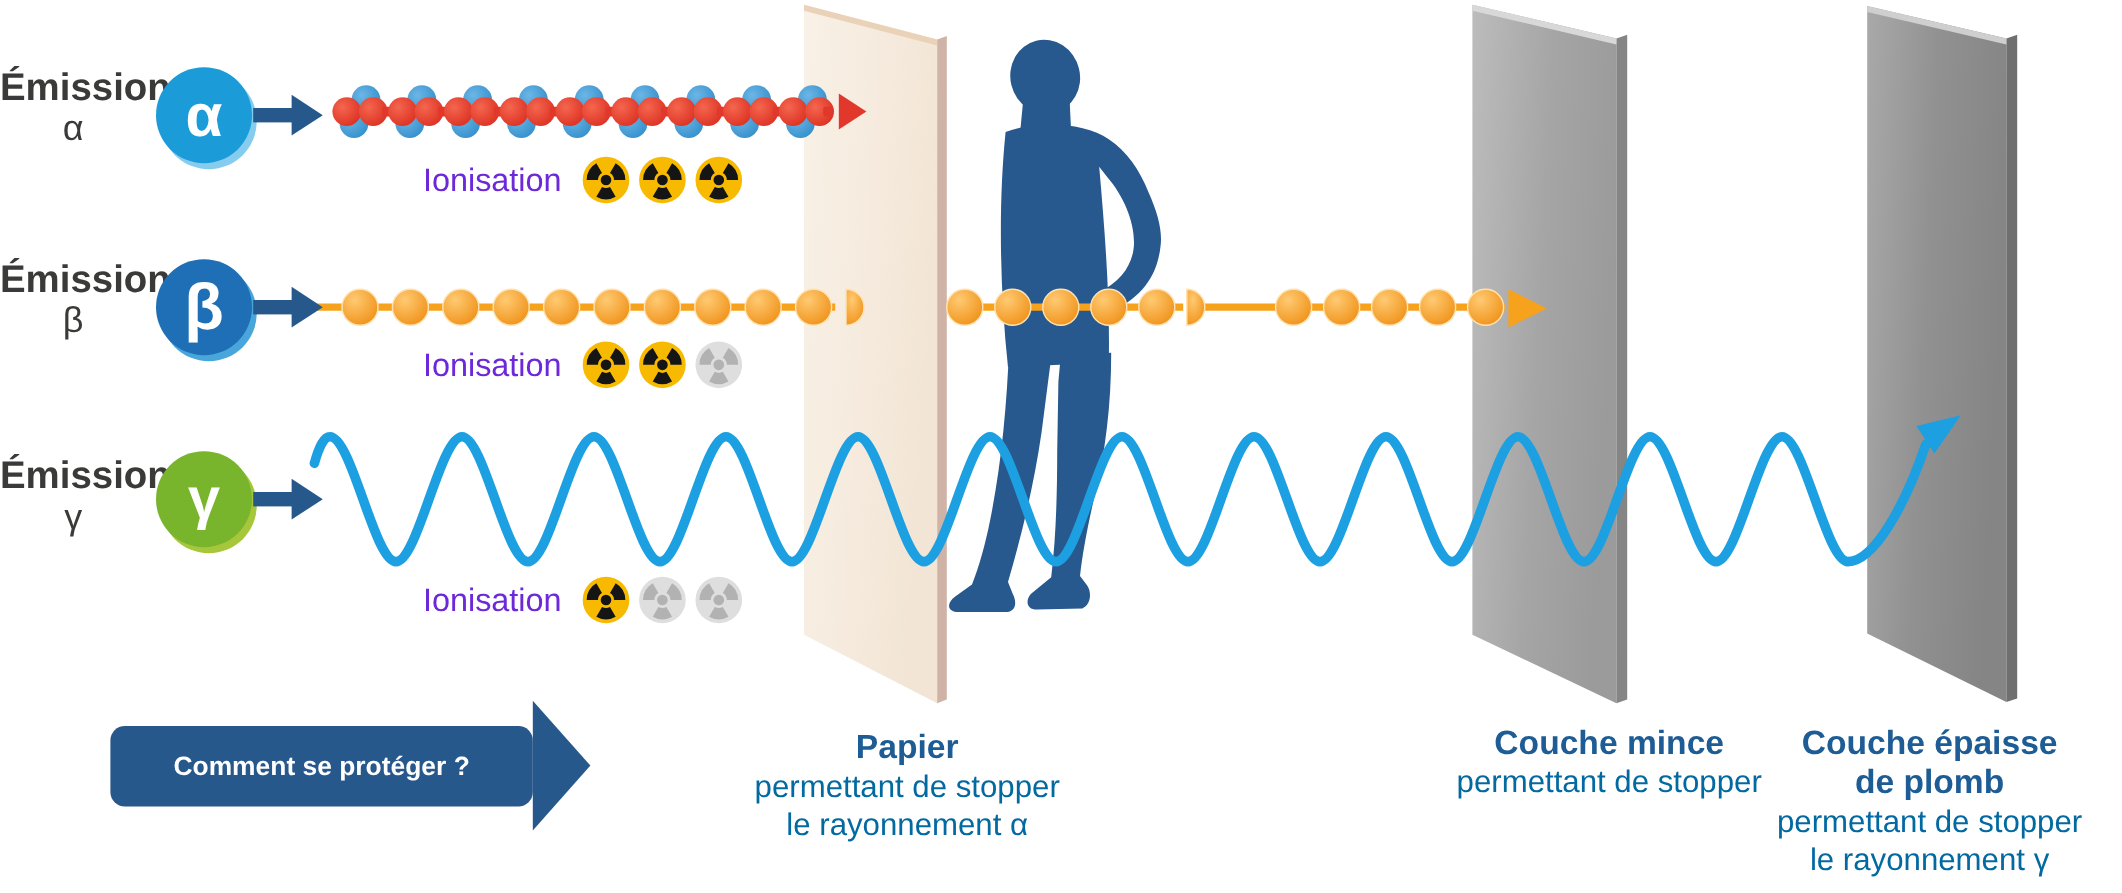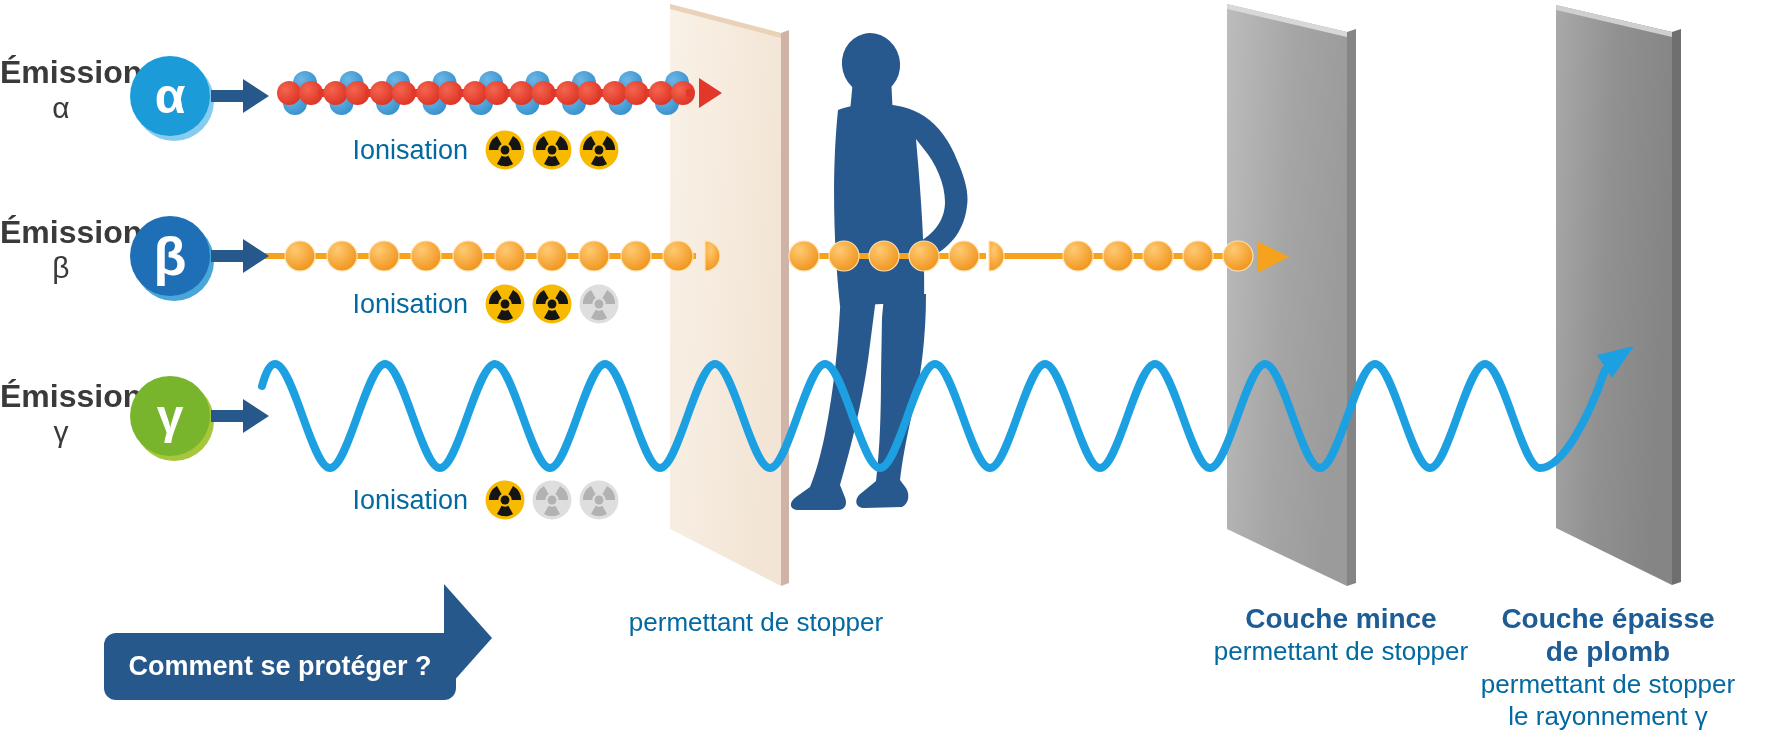--- a/index.html
+++ b/index.html
@@ -17,27 +17,27 @@
   #badge-gamma{left:130px;top:376px;background:#79b42d;box-shadow:4px 5px 0 #a6c73b;font-size:48px;}
 
   .shaft{position:absolute;left:211px;width:33px;height:12px;background:#26588c;}
   .ahead{position:absolute;left:243px;width:0;height:0;border-top:17px solid transparent;border-bottom:17px solid transparent;border-left:26px solid #26588c;}
   #shaft-a{top:90px;} #head-a{top:79px;}
   #shaft-b{top:250px;} #head-b{top:239px;}
   #shaft-g{top:410px;} #head-g{top:399px;}
 
   .ionrow{position:absolute;left:280px;display:flex;align-items:center;gap:7px;}
   #ion-alpha{top:130px;} #ion-beta{top:284px;} #ion-gamma{top:480px;}
-  .ion-label{width:188px;text-align:right;margin-right:10px;font-size:27px;color:#0369a1;}
+  .ion-label{width:188px;text-align:right;margin-right:10px;font-size:27px;color:#6d28d9;}
   .trefoil .bg{fill:#f8ba00;}
   .trefoil .fg{fill:#151515;}
   .trefoil[data-state="off"] .bg{fill:#dedede;}
   .trefoil[data-state="off"] .fg{fill:#b2b2b2;}
 
-  .qarrow-rect{position:absolute;left:104px;top:605px;width:352px;height:67px;background:#26588c;border-radius:12px;color:#fff;font-size:27px;font-weight:700;display:flex;align-items:center;justify-content:center;margin-top:28px;}
+  .qarrow-rect{position:absolute;left:92px;top:605px;width:352px;height:67px;background:#26588c;border-radius:12px;color:#fff;font-size:22px;font-weight:700;display:flex;align-items:center;justify-content:center;}
   .qarrow-head{position:absolute;left:444px;top:584px;width:0;height:0;border-top:54px solid transparent;border-bottom:54px solid transparent;border-left:48px solid #26588c;}
 
   .caption{position:absolute;text-align:center;}
   .caption .t{font-size:28px;font-weight:700;color:#1d5c94;line-height:33px;}
   .caption .b{font-size:26px;color:#0369a1;line-height:32px;}
   #cap-paper{left:600px;top:606px;width:312px;}
   #cap-alu{left:1169px;top:602px;width:344px;}
   #cap-lead{left:1440px;top:602px;width:336px;}
 </style>
 </head>
@@ -302,22 +302,24 @@
           <path d="M12,18 A6,6 0 0 1 15,12.8 L10.75,5.44 A14.5,14.5 0 0 0 3.5,18 Z"></path>
           <path d="M21,12.8 A6,6 0 0 1 24,18 L32.5,18 A14.5,14.5 0 0 0 25.25,5.44 Z"></path>
         </g>
       </svg>
   </div>
 
   <div class="qarrow-rect">Comment se protéger ?</div>
   <div class="qarrow-head"></div>
 
   <div class="caption" id="cap-paper">
+    <div class="t">Papier</div>
     <div class="t"></div>
     <div class="b">permettant de stopper</div>
+    <div class="b">le rayonnement α</div>
   </div>
   <div class="caption" id="cap-alu">
     <div class="t">Couche mince</div>
     <div class="b">permettant de stopper</div>
   </div>
   <div class="caption" id="cap-lead">
     <div class="t">Couche épaisse</div>
     <div class="t">de plomb</div>
     <div class="b">permettant de stopper</div>
     <div class="b">le rayonnement γ</div>

